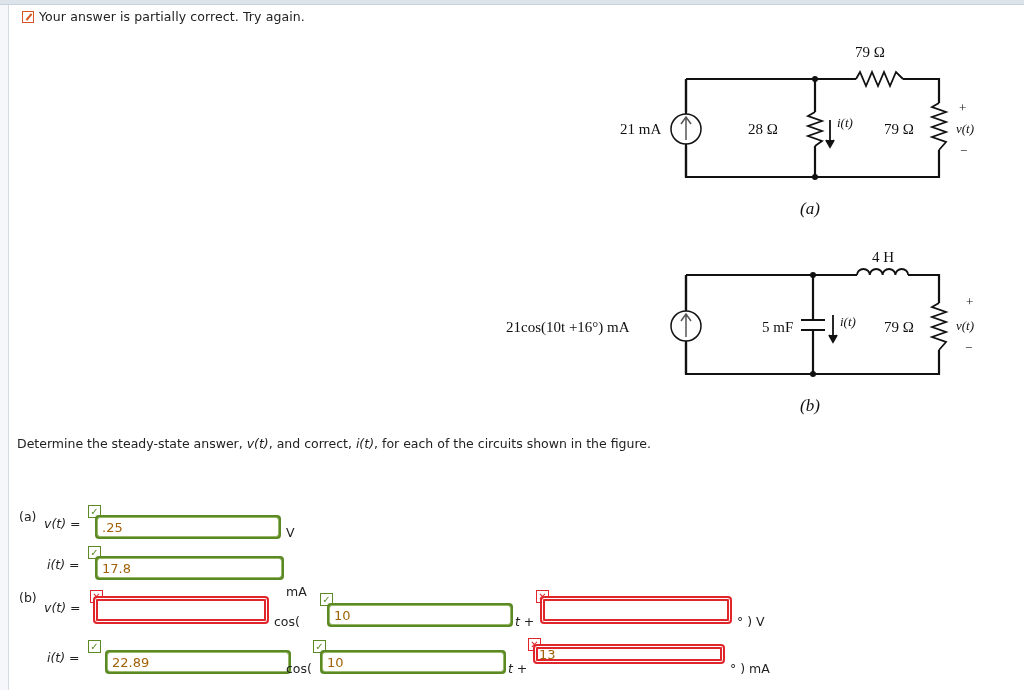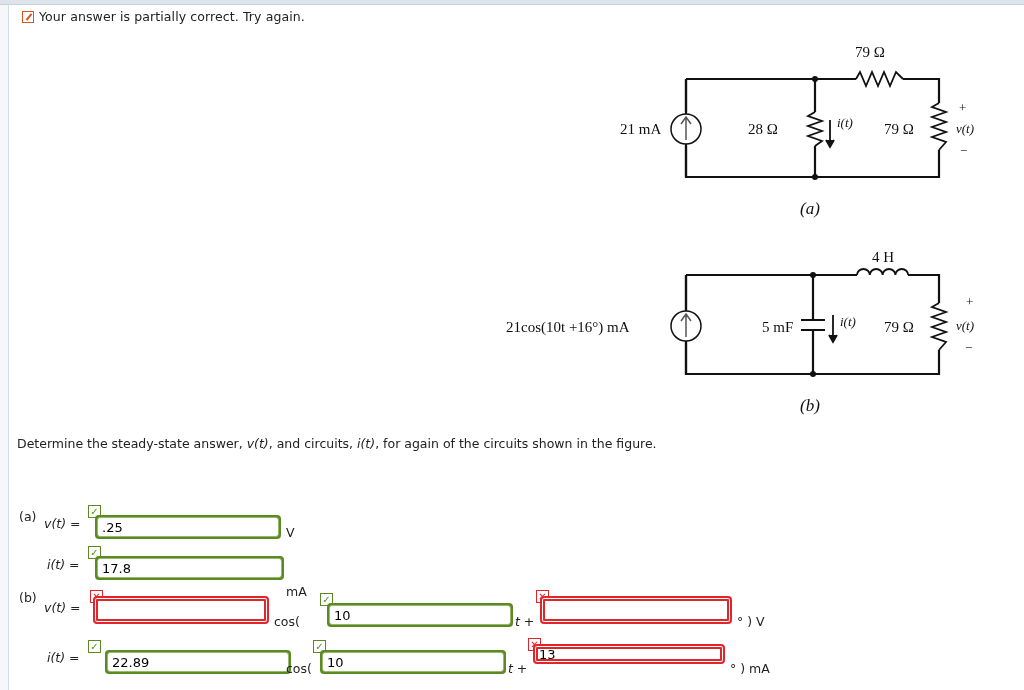--- a/index.html
+++ b/index.html
@@ -15,21 +15,21 @@
   svg.circ { position:absolute; left:0; top:0; }
   svg.circ text { font-family:"Liberation Serif","DejaVu Serif", serif; fill:#111; }
   .question { position:absolute; left:17px; top:436px; font-size:12.5px; }
   .lbl { position:absolute; font-size:12.5px; }
   .it { font-style:italic; }
   .unit { position:absolute; font-size:12.5px; }
   .field { position:absolute; height:24px; box-sizing:border-box; border-radius:4px; background:#fff; font-size:13px; }
   .field.ok { border:3px solid #5b8a24; }
   .field.ok::before { content:""; position:absolute; left:-1px; top:-1px; right:-1px; bottom:-1px; border:1px solid #9ab86a; border-radius:3px; pointer-events:none; }
   .field.bad { border:2px solid #e0262b; box-shadow: inset 0 0 0 1px #ffffff, inset 0 0 0 3px #e0262b; }
-  .field input { border:none; outline:none; background:transparent; width:100%; height:100%; padding:0 0 0 4px; box-sizing:border-box; font-family:"DejaVu Sans", sans-serif; font-size:13px; color:#000000; }
+  .field input { border:none; outline:none; background:transparent; width:100%; height:100%; padding:0 0 0 4px; box-sizing:border-box; font-family:"DejaVu Sans", sans-serif; font-size:13px; color:#a16207; }
   .badge { position:absolute; width:13px; height:13px; box-sizing:border-box; background:#fff; font-size:10px; line-height:11px; text-align:center; font-weight:bold; }
   .badge.ok { border:1px solid #5b8a24; color:#5b8a24; }
   .badge.bad { border:1px solid #e0262b; color:#e0262b; }
 </style>
 </head>
 <body>
 
 <div class="topbar"></div>
 <div class="leftstrip"></div>
 <div class="leftrule"></div>
@@ -87,21 +87,21 @@
     <text x="884" y="332" font-size="15">79 Ω</text>
     <text x="840" y="326" font-size="13" font-style="italic">i(t)</text>
     <text x="966" y="306" font-size="13">+</text>
     <text x="956" y="330" font-size="13" font-style="italic">v(t)</text>
     <text x="965" y="352" font-size="13">−</text>
     <text x="800" y="411" font-size="17" font-style="italic">(b)</text>
   </g>
 </svg>
 
 <div class="question">
-  <span>Determine the steady-state answer, </span><span class="it">v(t)</span><span>, and circuits, </span><span class="it">i(t)</span><span>, for again of the circuits shown in the figure.</span>
+  <span>Determine the steady-state answer, </span><span class="it">v(t)</span><span>, and correct, </span><span class="it">i(t)</span><span>, for each of the circuits shown in the figure.</span>
 </div>
 
 <div class="lbl" style="left:19px; top:509px;">(a)</div>
 <div class="lbl" style="left:44px; top:516px;"><span class="it">v(t) =</span></div>
 <div class="badge ok" style="left:88px; top:505px;">✓</div>
 <div class="field ok" style="left:95px; top:515px; width:186px;">
   <input type="text" value=".25" style="">
 </div>
 <div class="unit" style="left:286px; top:525px;">V</div>
 

